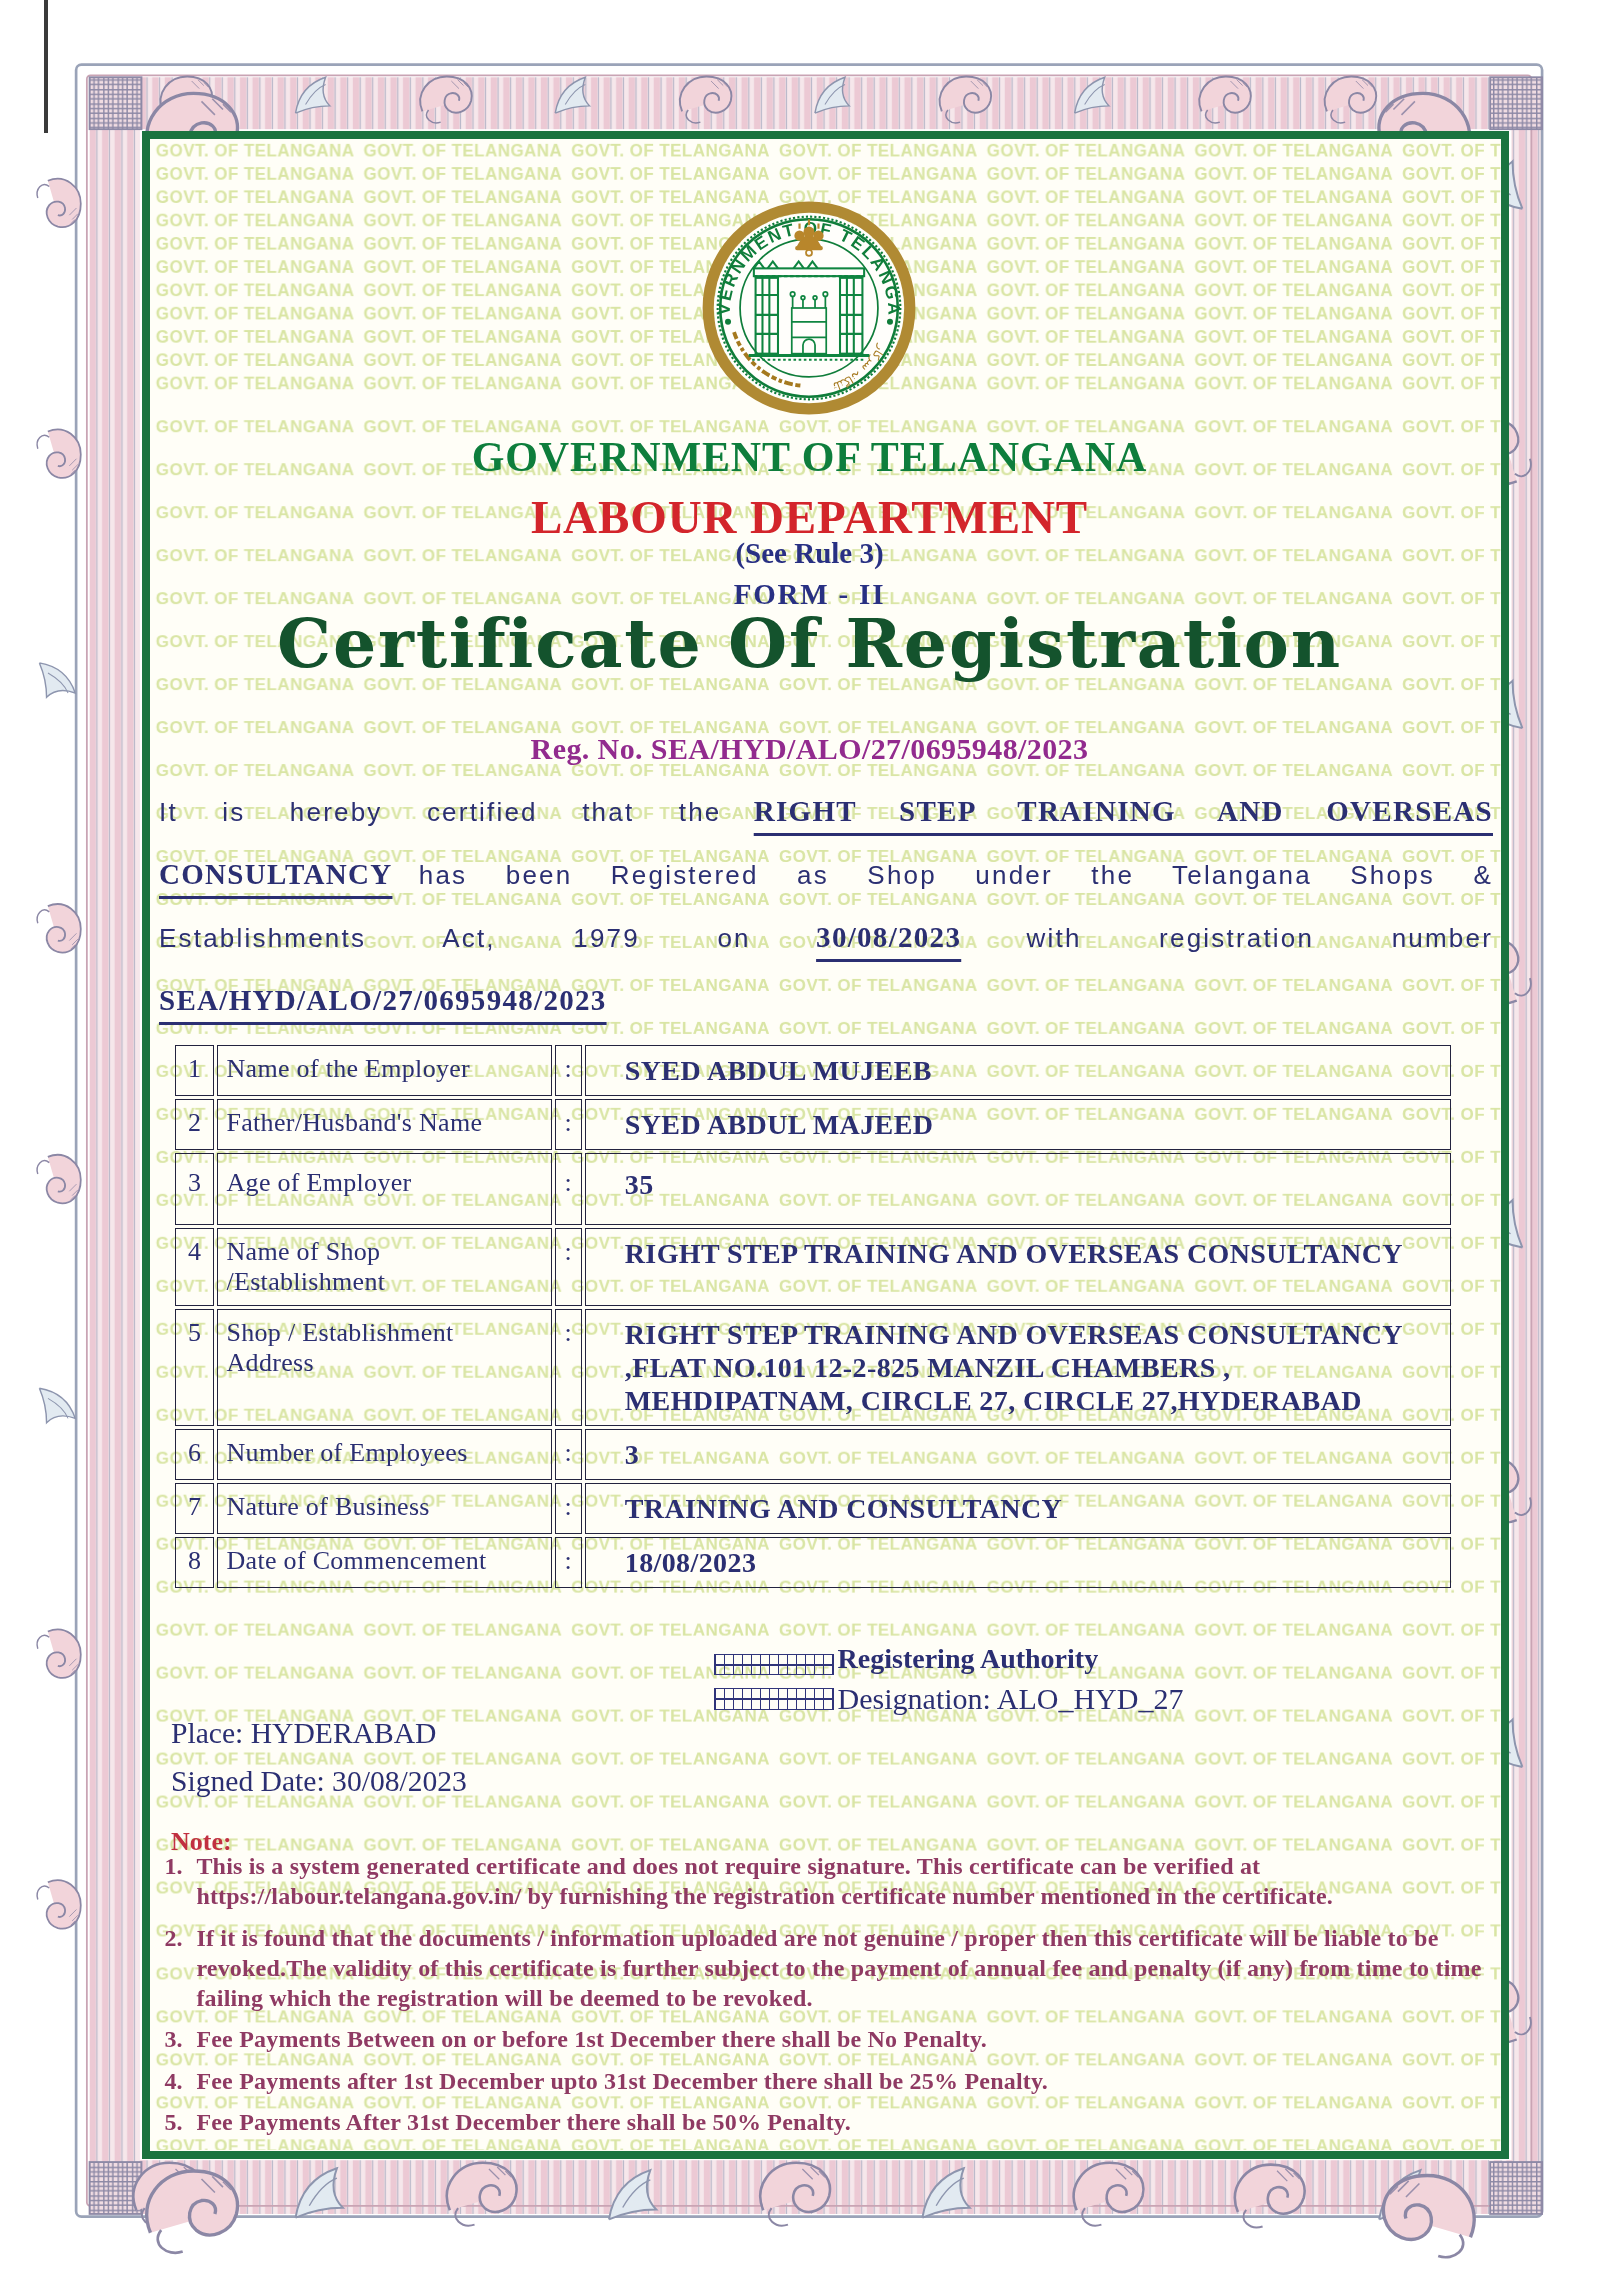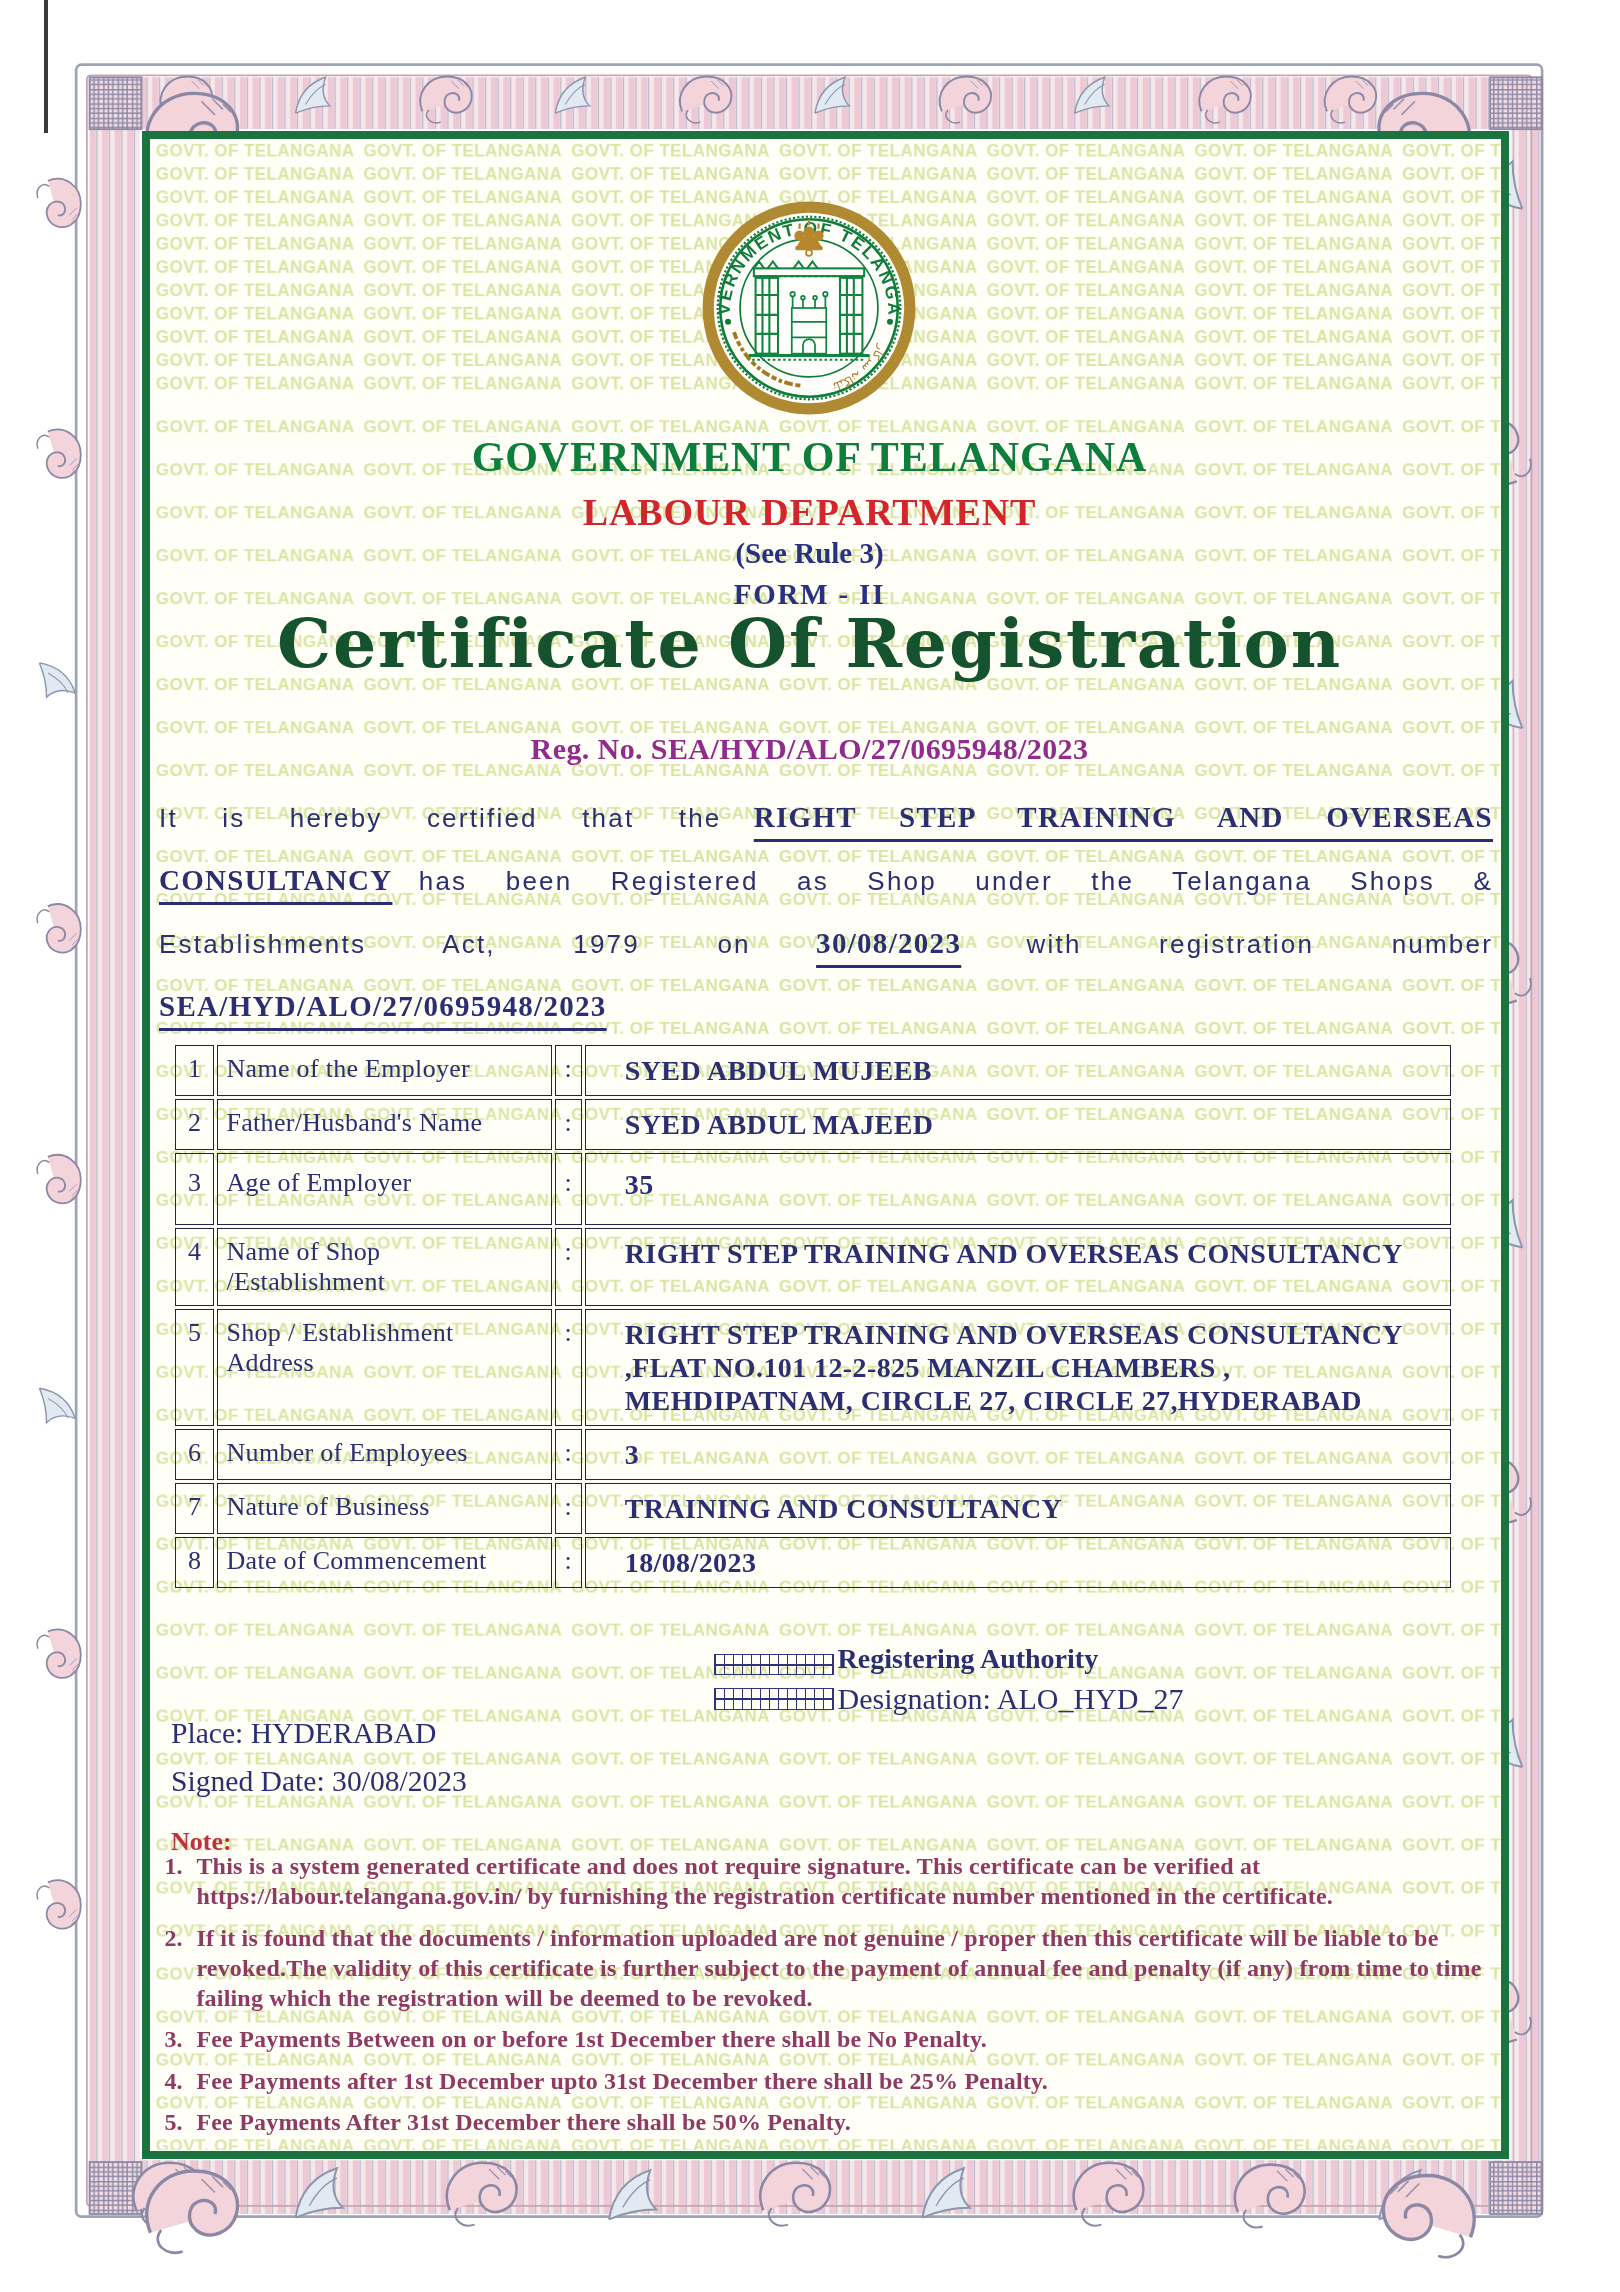--- a/index.html
+++ b/index.html
@@ -10,28 +10,28 @@
   .decor{position:absolute;left:0;top:0;}
   .frame{position:absolute;left:142px;top:131px;width:1367px;height:2028px;
          border:8px solid #1b7340;background:#fffef7;box-sizing:border-box;}
   .wm{position:absolute;left:0;top:0;}
   .content{position:absolute;inset:0;}
   .wmt{font-family:"Liberation Sans",sans-serif;font-weight:bold;font-size:19px;
        fill:#d9e5a4;letter-spacing:0.5px;}
   .emblem{position:absolute;left:547px;top:57px;width:224px;height:224px;}
   .ctr{position:absolute;left:0;width:100%;text-align:center;padding-right:32px;box-sizing:border-box;}
   .h-gov {top:294px;font-size:42px;font-weight:bold;color:#0e7e3c;letter-spacing:0.9px;}
-  .h-dept{top:351px;font-size:38px;font-weight:bold;color:#d3252b;letter-spacing:0.9px;}
+  .h-dept{top:351px;font-size:47px;font-weight:bold;color:#d3252b;letter-spacing:0.9px;}
   .h-rule{top:398px;font-size:29px;font-weight:bold;color:#283083;}
   .h-form{top:439px;font-size:29px;font-weight:bold;color:#283083;letter-spacing:1.8px;}
   .h-cert{top:464px;font-size:68px;font-weight:bold;color:#14532d;letter-spacing:1.8px;
           font-family:"DejaVu Serif",serif;}
   .h-reg {top:593px;font-size:30px;font-weight:bold;color:#922b8e;letter-spacing:0.4px;}
   .para{position:absolute;left:9px;top:647px;width:1334px;color:#2b2f72;}
-  .pline{height:63px;line-height:63px;white-space:nowrap;}
+  .pline{height:63px;line-height:51px;white-space:nowrap;}
   .pline.just{text-align:justify;text-align-last:justify;white-space:normal;}
   .seg-plain{font-family:"Liberation Sans",sans-serif;font-size:26px;
              letter-spacing:2.2px;word-spacing:6.3px;}
   .seg-value{font-family:"Liberation Serif",serif;font-weight:bold;font-size:29px;
              letter-spacing:1.3px;word-spacing:5.4px;text-decoration:underline;
              text-underline-offset:11.6px;text-decoration-thickness:2.7px;}
   .dtable{position:absolute;left:21.5px;top:903px;width:1282px;
           border-collapse:separate;border-spacing:3.6px;color:#2b2f72;}
   .dtable td{border:1.8px solid #23233f;vertical-align:top;padding:8px 9px;}
   .dtable td.c-no{text-align:left;padding-left:12.5px;font-size:26px;}

